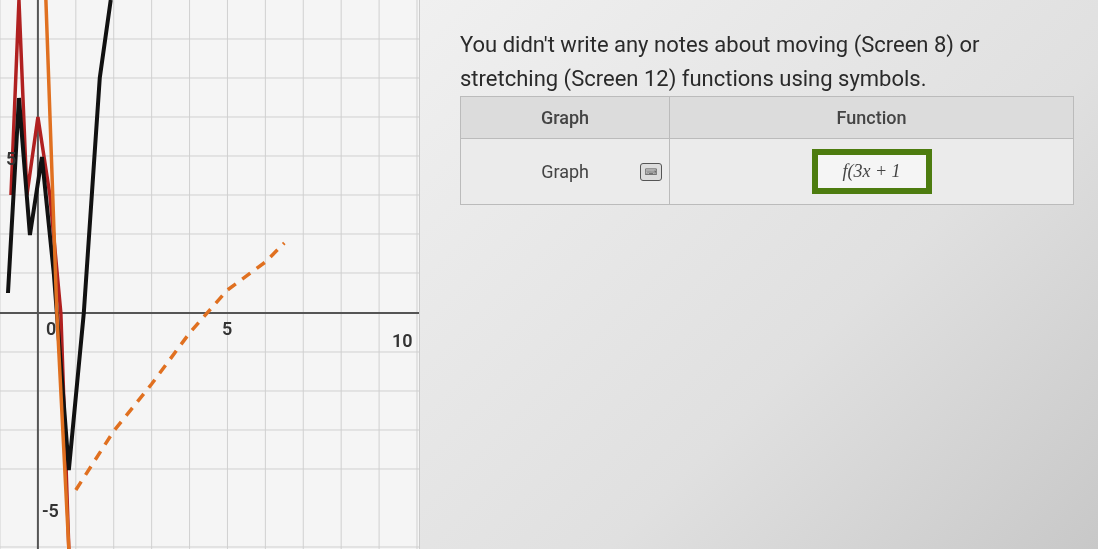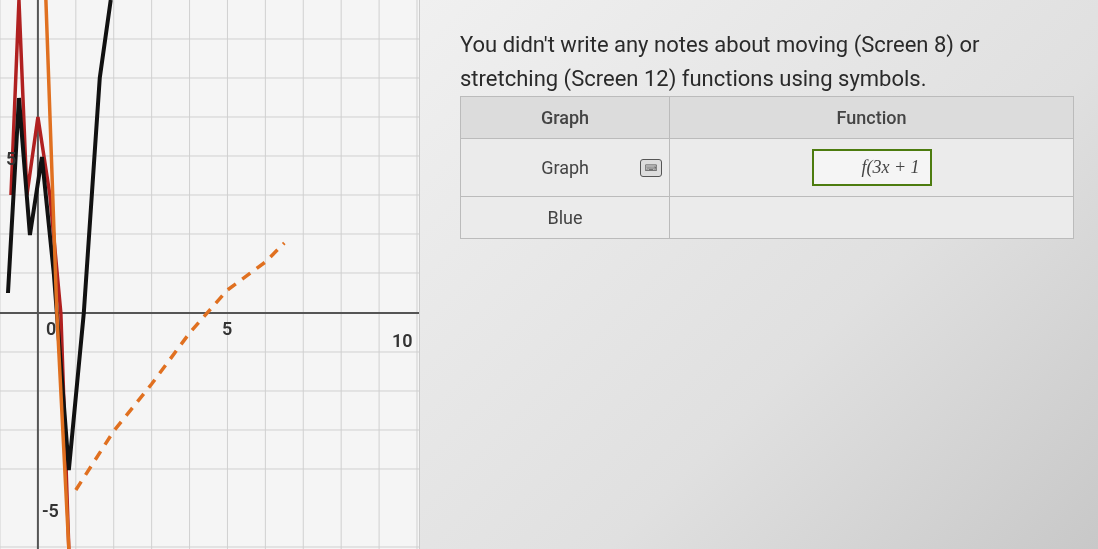--- a/index.html
+++ b/index.html
@@ -65,29 +65,28 @@
       font-weight: 500;
     }
     .fn-cell {
       font-family: "Times New Roman", serif;
       font-style: italic;
     }
     .input-cell {
       position: relative;
     }
     .input-box {
-      border: 2px solid #4d7c0f;
+      border: 6px solid #4d7c0f;
       padding: 6px 10px;
       font-family: "Times New Roman", serif;
       font-style: italic;
       font-size: 18px;
       background: #f5f5f5;
       display: inline-block;
       min-width: 120px;
-      text-align: right;
     }
     .kbd-icon {
       position: absolute;
       left: -30px;
       top: 50%;
       transform: translateY(-50%);
       width: 22px;
       height: 18px;
       border: 1.5px solid #555;
       border-radius: 3px;
@@ -163,19 +162,15 @@
       </tr>
     </thead>
     <tbody>
       <tr>
         <td>Graph</td>
         <td class="input-cell">
           <span class="kbd-icon">⌨</span>
           <span class="input-box">f(3x + 1</span>
         </td>
       </tr>
-      <tr>
-        <td>Blue</td>
-        <td class="fn-cell"></td>
-      </tr>
     </tbody>
   </table>
 </div>
 
 </body></html>

